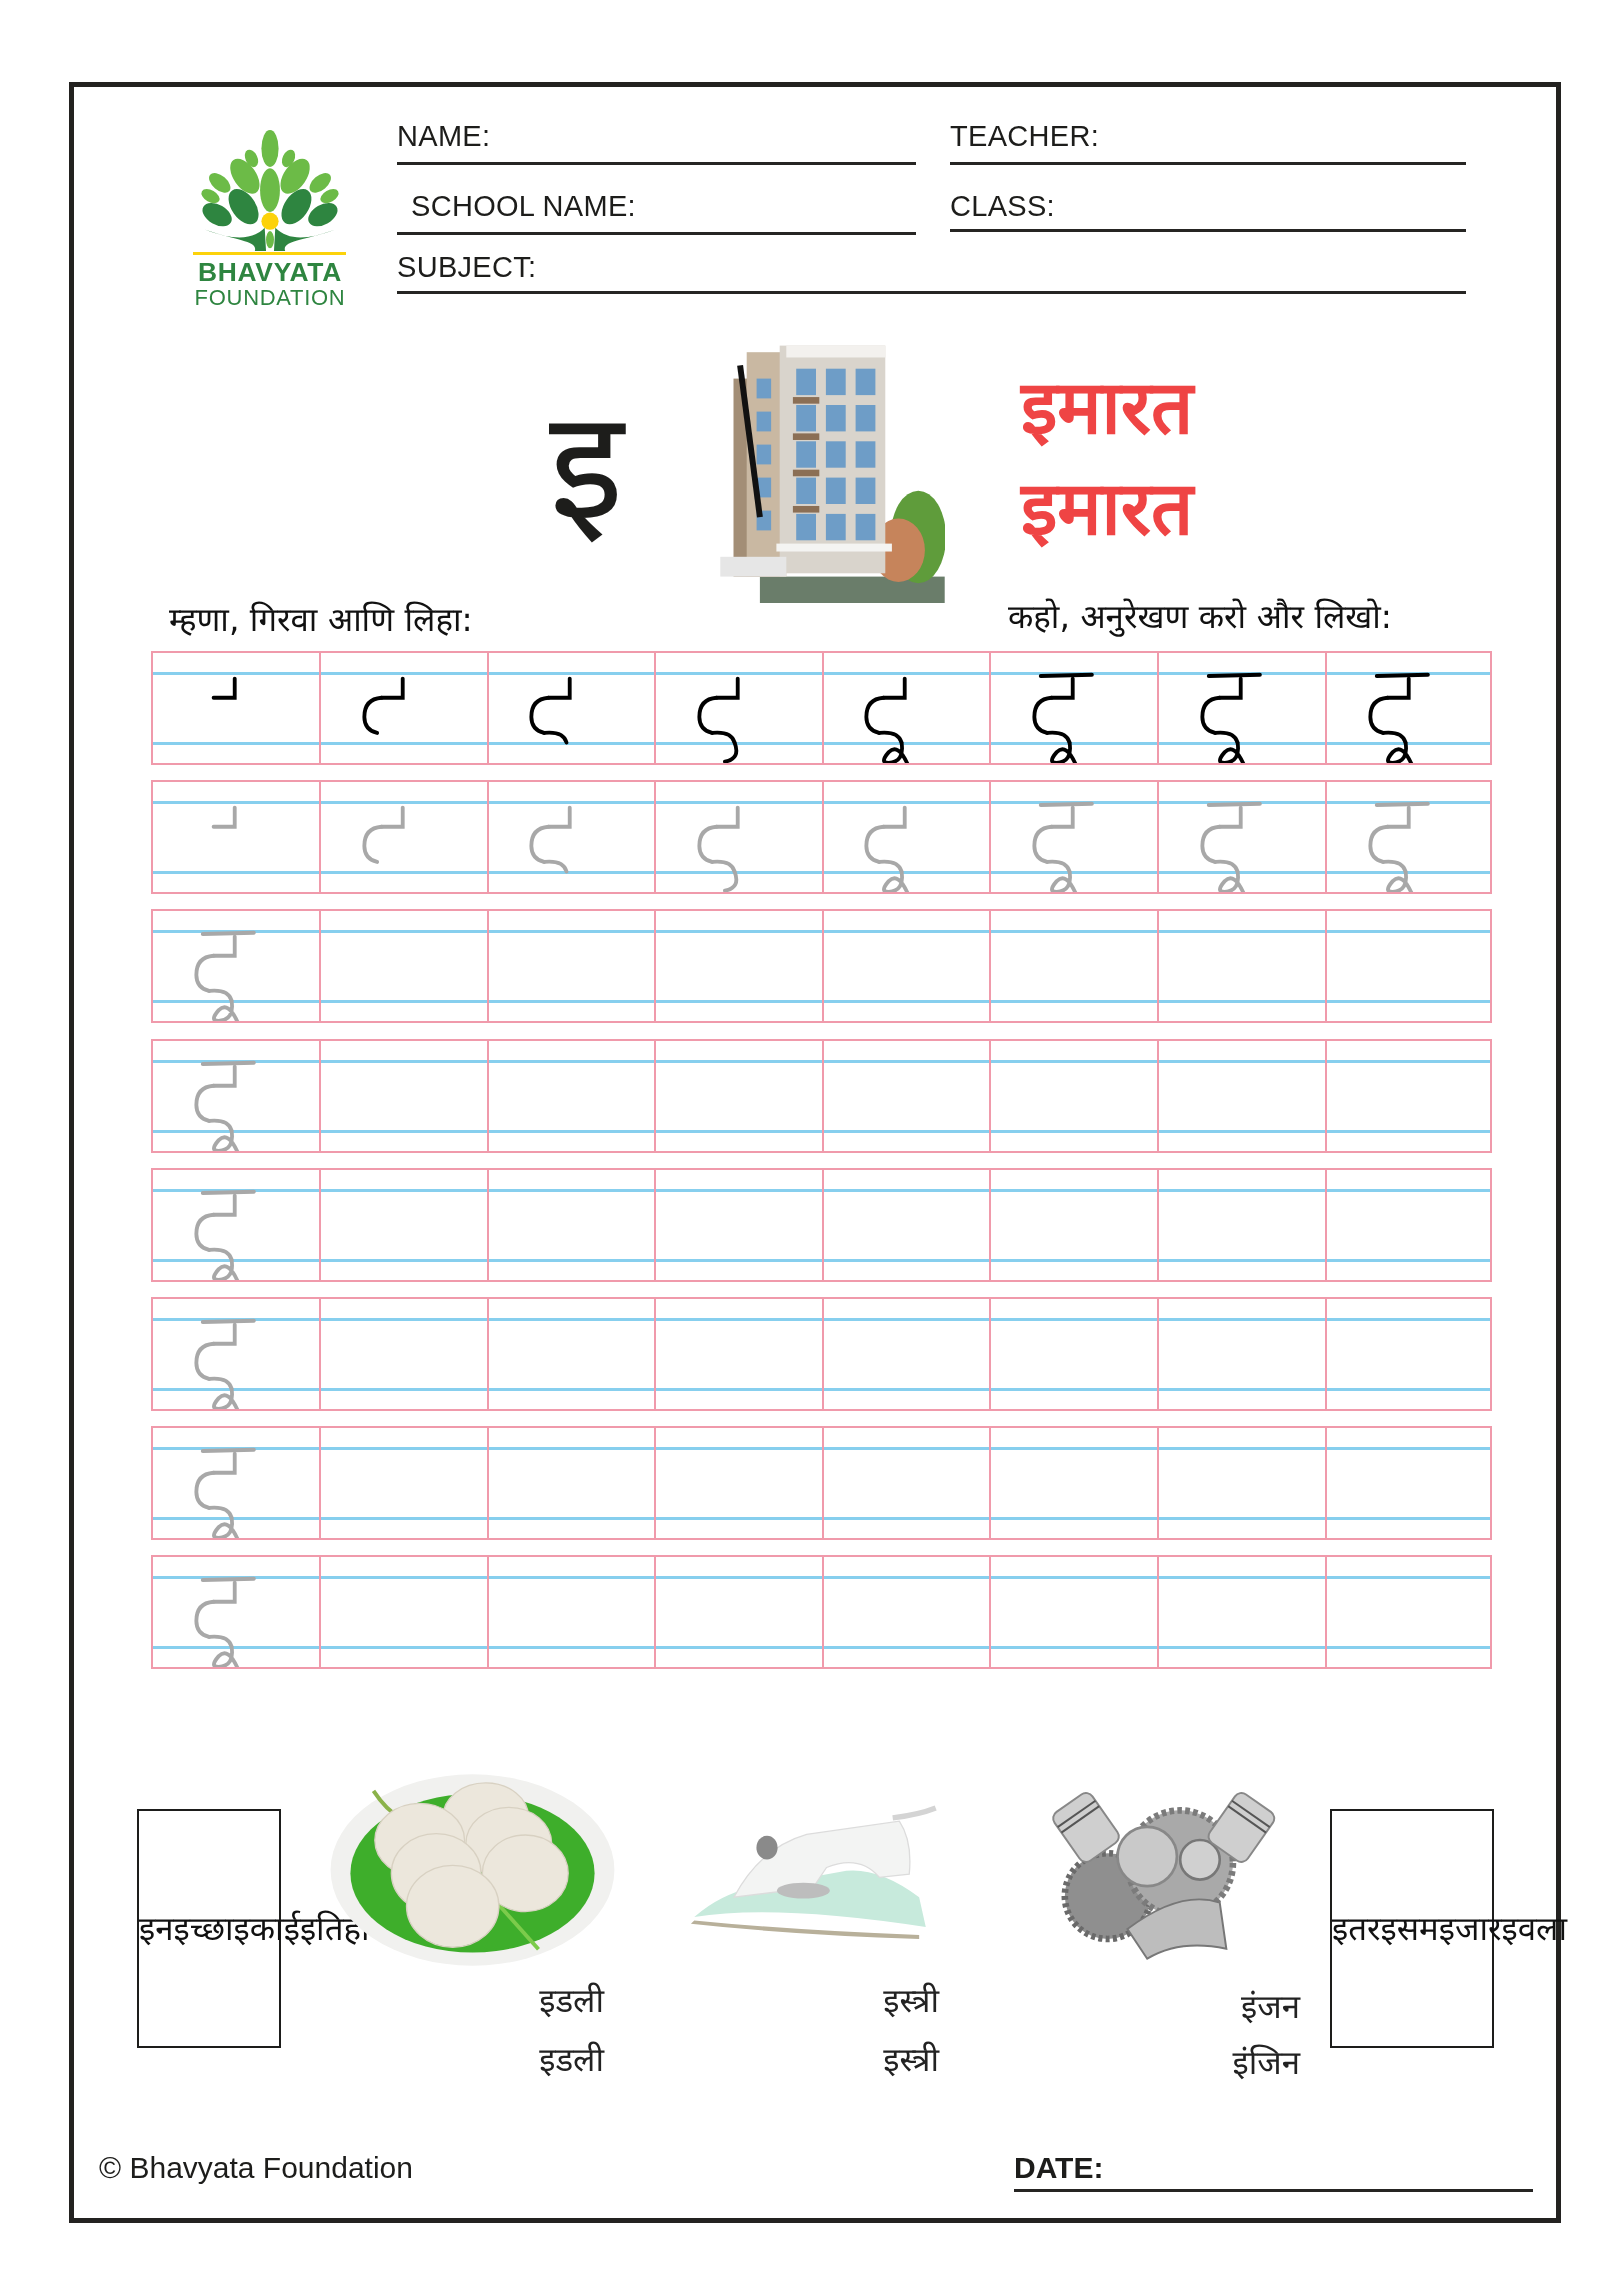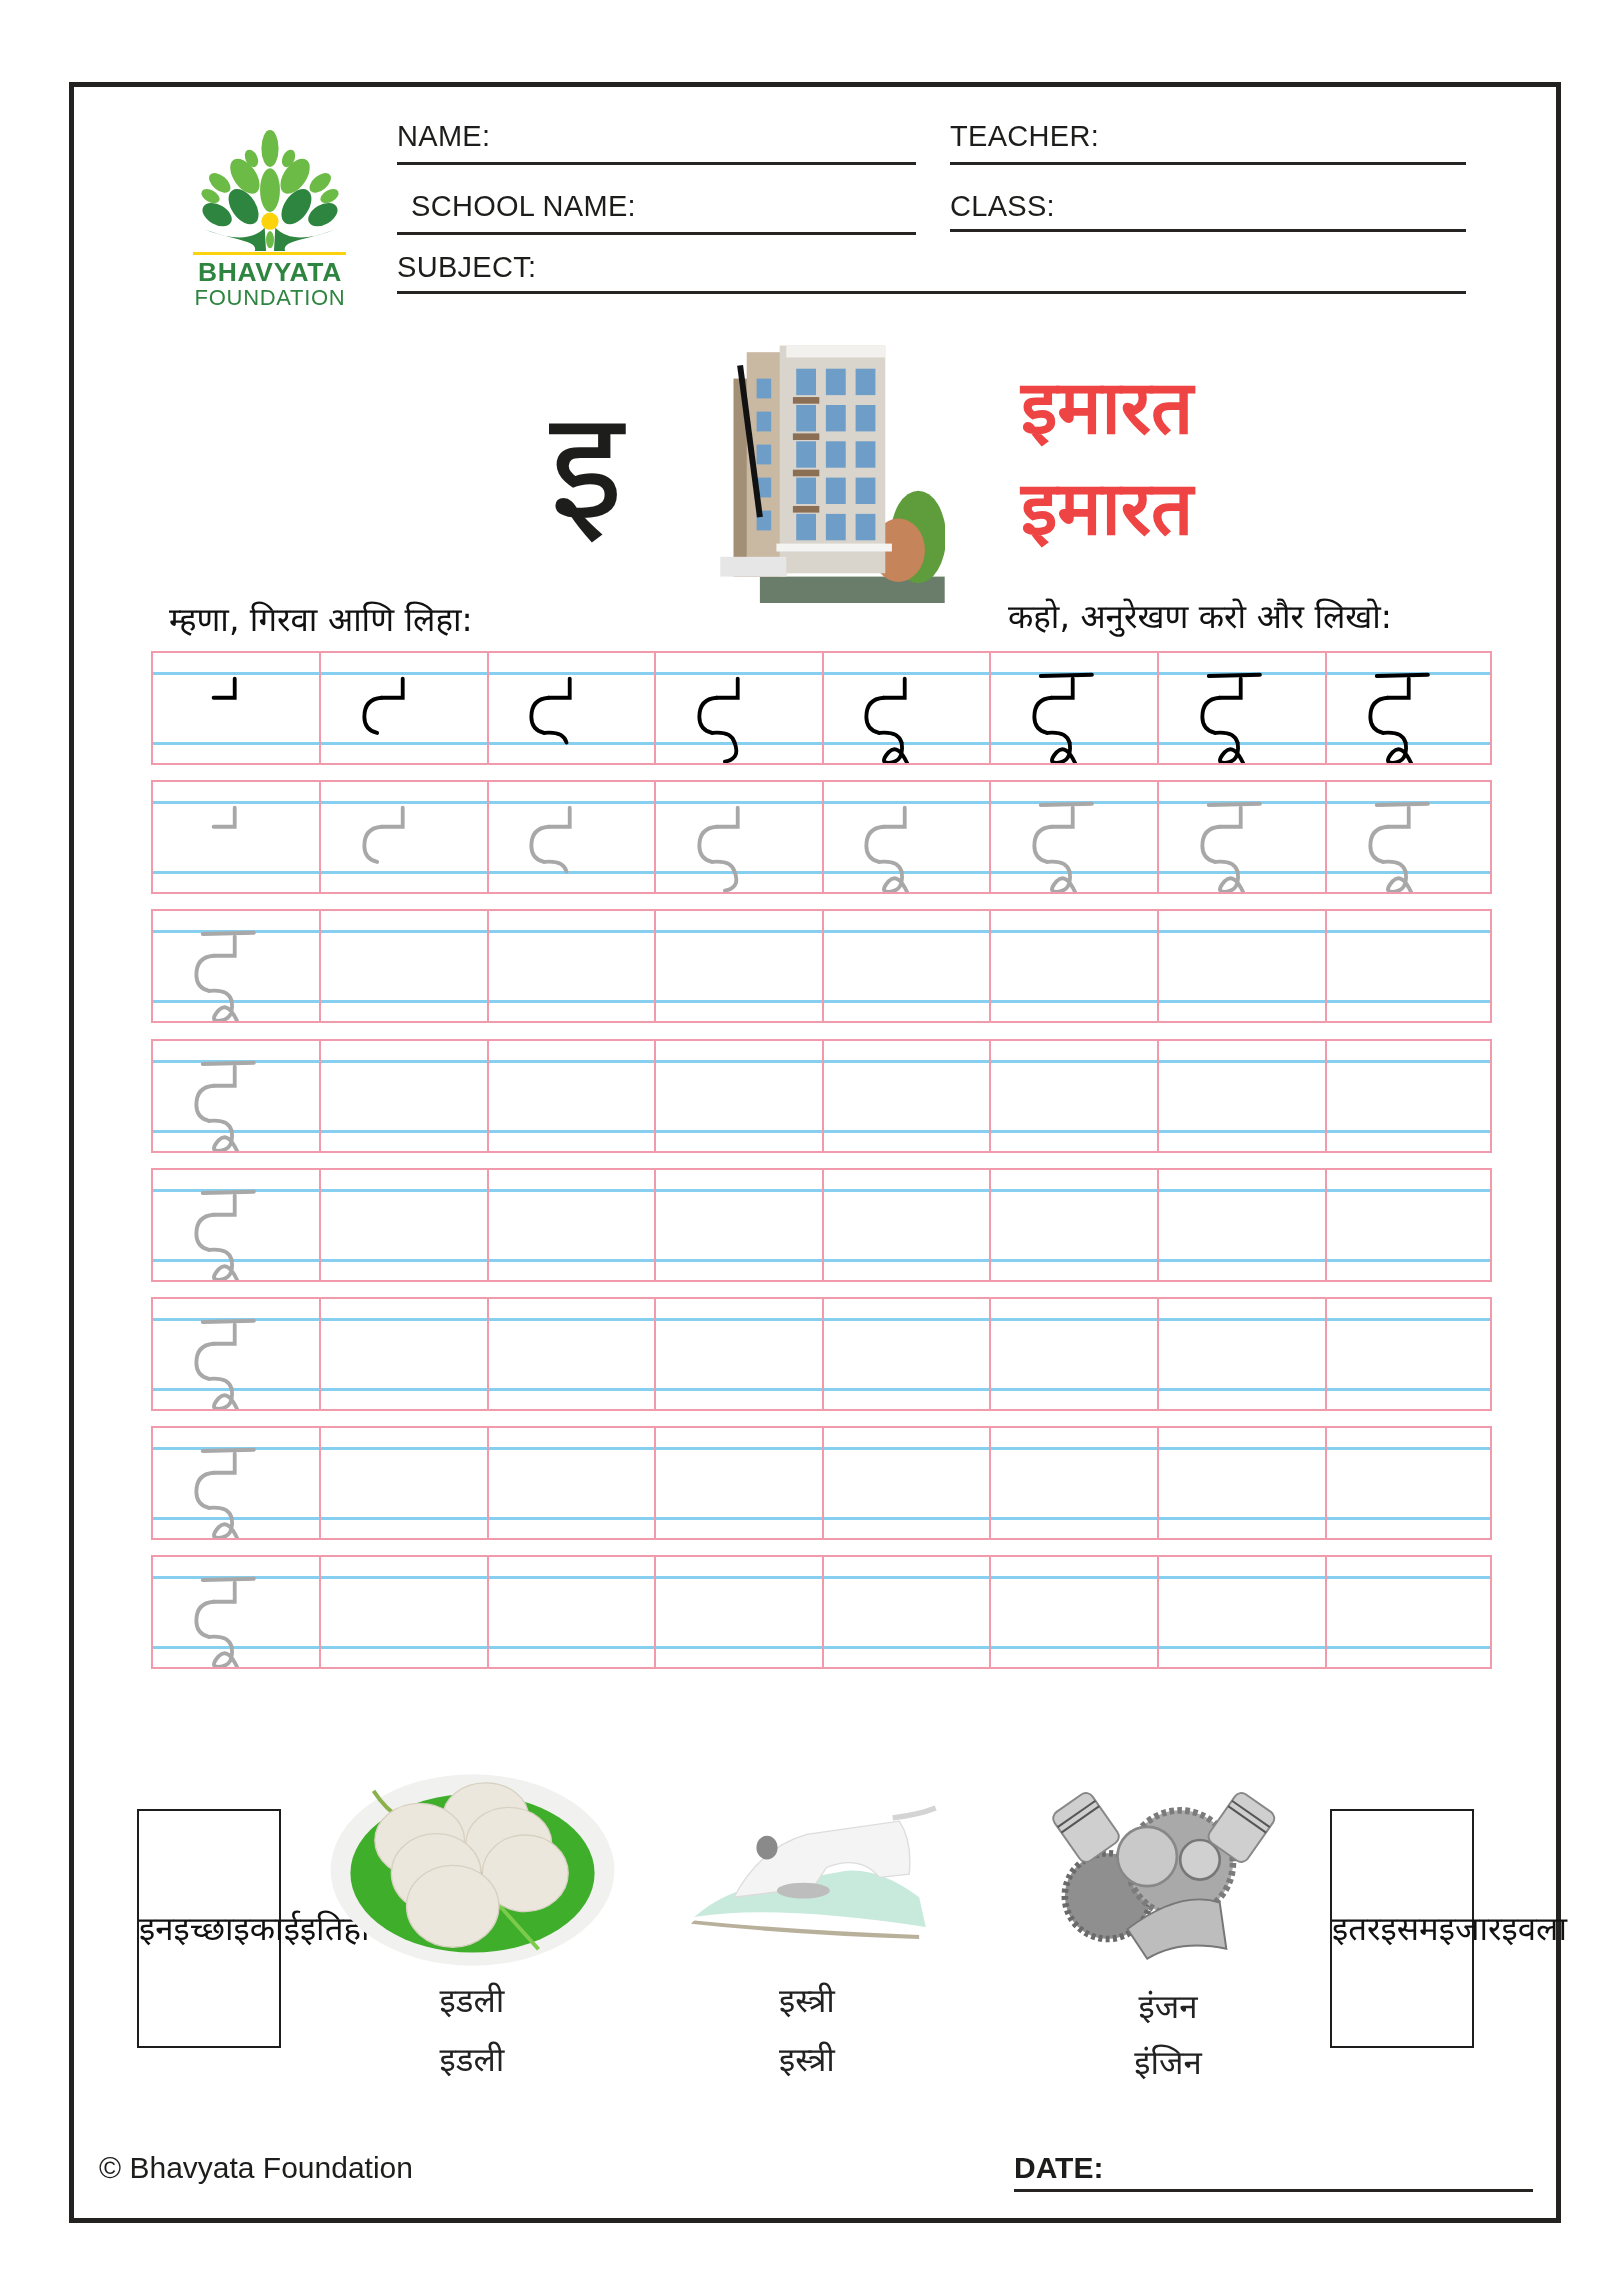--- a/index.html
+++ b/index.html
@@ -29,21 +29,21 @@
   .row { position:absolute; left:151px; width:1341px; height:114px; border:2.6px solid #f09aab; box-sizing:border-box; }
   .row .guide { position:absolute; left:0; right:0; height:3.3px; background:#87cfee; }
   .row .g1 { top:19px; } .row .g2 { top:89px; }
   .row .cell { position:absolute; top:0; bottom:0; width:168px; border-right:2px solid #f09aab; box-sizing:border-box; }
   .row .cell:last-child { border-right:none; }
   .stroke { position:absolute; left:0; top:0; width:100%; height:100%; }
 
   
   .word-box { border:2.6px solid #1d1d1b; box-sizing:border-box; display:flex; flex-direction:row; justify-content:space-evenly; align-items:center; }
   .word-box span { font-family:"DejaVu Sans", sans-serif; font-size:33px; color:#111; line-height:1; }
-  .pic-word { font-family:"DejaVu Sans", sans-serif; font-size:33px; color:#222; text-align:center; width:264px; }
+  .pic-word { font-family:"DejaVu Sans", sans-serif; font-size:33px; color:#222; text-align:right; width:264px; }
 
   .footer-text { font-family:"Liberation Sans", sans-serif; font-size:30px; color:#1d1d1b; }
 </style>
 </head>
 <body>
 
 <div class="abs frame"></div>
 
 <div class="abs logo">
   <svg width="156" height="129" viewBox="0 0 236 195">
@@ -450,21 +450,21 @@
         <rect x="255" y="20" width="70" height="90" rx="12" fill="#cfcfcf" stroke="#888" stroke-width="3"></rect>
         <line x1="255" y1="40" x2="325" y2="40" stroke="#555" stroke-width="3"></line>
         <line x1="255" y1="50" x2="325" y2="50" stroke="#555" stroke-width="3"></line>
       </g>
     <path d="M120 220 Q200 160 260 180 L270 250 Q200 235 150 265 Z" fill="#bdbdbd" stroke="#777" stroke-width="3"></path>
   </svg>
 </div>
 <div class="abs pic-word" style="left:1036px; top:1983px;">इंजन</div>
 <div class="abs pic-word" style="left:1036px; top:2039px;">इंजिन</div>
 
-<div class="abs word-box" style="left:1330px; top:1809px; width:144px; height:239px;">
+<div class="abs word-box" style="left:1330px; top:1809px; width:164px; height:239px;">
   <span>इतर</span>
   <span>इसम</span>
   <span>इजार</span>
   <span>इवला</span>
 </div>
 
 <div class="abs footer-text" style="left:99px; top:2151px;">© Bhavyata Foundation</div>
 <div class="abs footer-text" style="left:1014px; top:2151px;font-weight:bold;">DATE:</div>
 <div class="abs field-line" style="left:1014px; top:2189px; width:519px;"></div>
 

